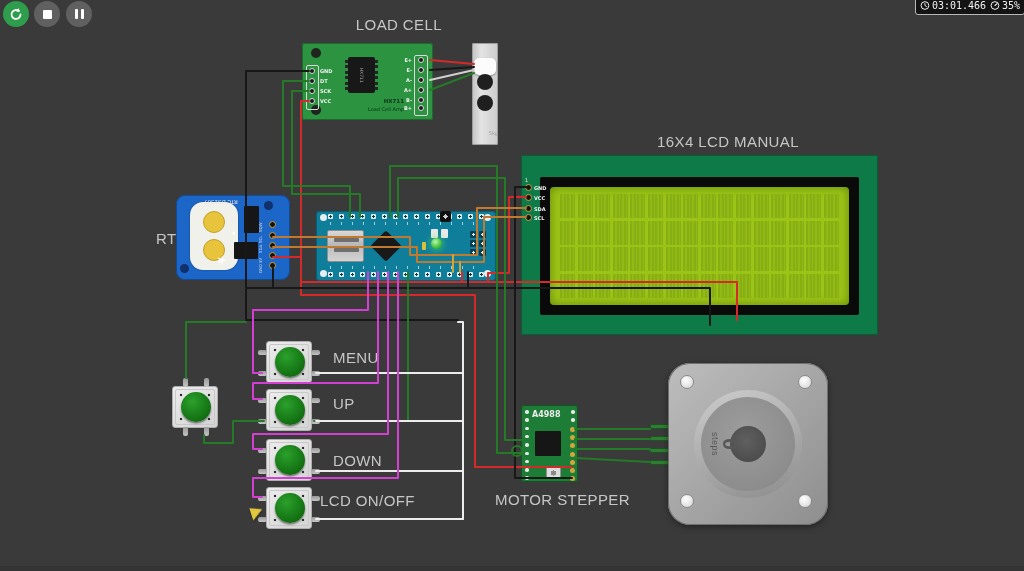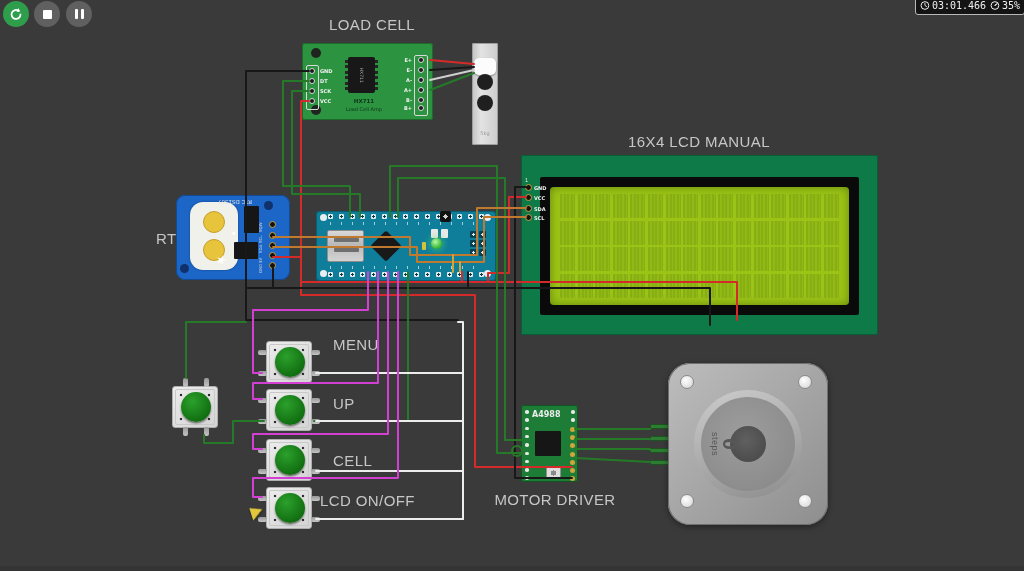--- a/index.html
+++ b/index.html
@@ -2,21 +2,21 @@
 <html><head>
 <meta charset="utf-8">
 <style>
   html,body{margin:0;padding:0;background:#222}
   *{box-sizing:border-box}
   .stage{position:relative;width:1024px;height:571px;background:#3a3a3a;overflow:hidden;
          font-family:"Liberation Sans",sans-serif}
   .abs{position:absolute}
   .biglabel{position:absolute;font-size:15px;color:#c6c6c6;letter-spacing:.4px;white-space:nowrap}
   .tiny{position:absolute;color:#f2f2f2;white-space:nowrap;font-family:"DejaVu Sans",sans-serif;line-height:1}
-  .center{text-align:center}
+  .center{text-align:right}
 
   
   .cbtn{position:absolute;top:1px;width:26px;height:26px;border-radius:50%;display:flex;
         align-items:center;justify-content:center;cursor:pointer;border:none}
   .cbtn.green{background:#2e9e4d}
   .cbtn.gray{background:#606060}
   .stopsq{width:9px;height:9px;background:#fff;border-radius:1px}
   .pausebars{display:flex;gap:3px}
   .pausebars i{display:block;width:3px;height:10px;background:#fff;border-radius:1px}
   .timerbox{position:absolute;left:915px;top:-4px;width:110px;height:19px;background:#141414;
@@ -136,25 +136,25 @@
   .f5{font-size:5px}
 </style>
 </head>
 <body>
 
 <div class="stage">
 
   <div class="biglabel center" style="left:302px;top:16px;width:140px">LOAD CELL</div>
   <div class="biglabel center" style="left:599px;top:133px;width:200px">16X4 LCD MANUAL</div>
   <div class="biglabel" style="left:156px;top:230px">RTC</div>
-  <div class="biglabel" style="left:333px;top:336px">MENU</div>
+  <div class="biglabel" style="left:333px;top:349px">MENU</div>
   <div class="biglabel" style="left:333px;top:395px">UP</div>
-  <div class="biglabel" style="left:333px;top:452px">CELL</div>
+  <div class="biglabel" style="left:333px;top:452px">DOWN</div>
   <div class="biglabel" style="left:320px;top:492px">LCD ON/OFF</div>
-  <div class="biglabel center" style="left:480px;top:491px;width:150px">MOTOR DRIVER</div>
+  <div class="biglabel center" style="left:480px;top:491px;width:150px">MOTOR STEPPER</div>
 
   <div class="hx">
     <span class="hole" style="left:9px;top:5px;width:10px;height:10px"></span>
     <span class="hole" style="left:9px;top:62px;width:10px;height:10px"></span>
     <div class="hdr" style="left:4px;top:22px;width:13px;height:45px"></div>
     <span class="wpin" style="left:7px;top:25px"></span>
     <span class="wpin" style="left:7px;top:35px"></span>
     <span class="wpin" style="left:7px;top:45px"></span>
     <span class="wpin" style="left:7px;top:55px"></span>
     <span class="tiny f5" style="left:18px;top:26px;font-weight:bold">GND</span>

